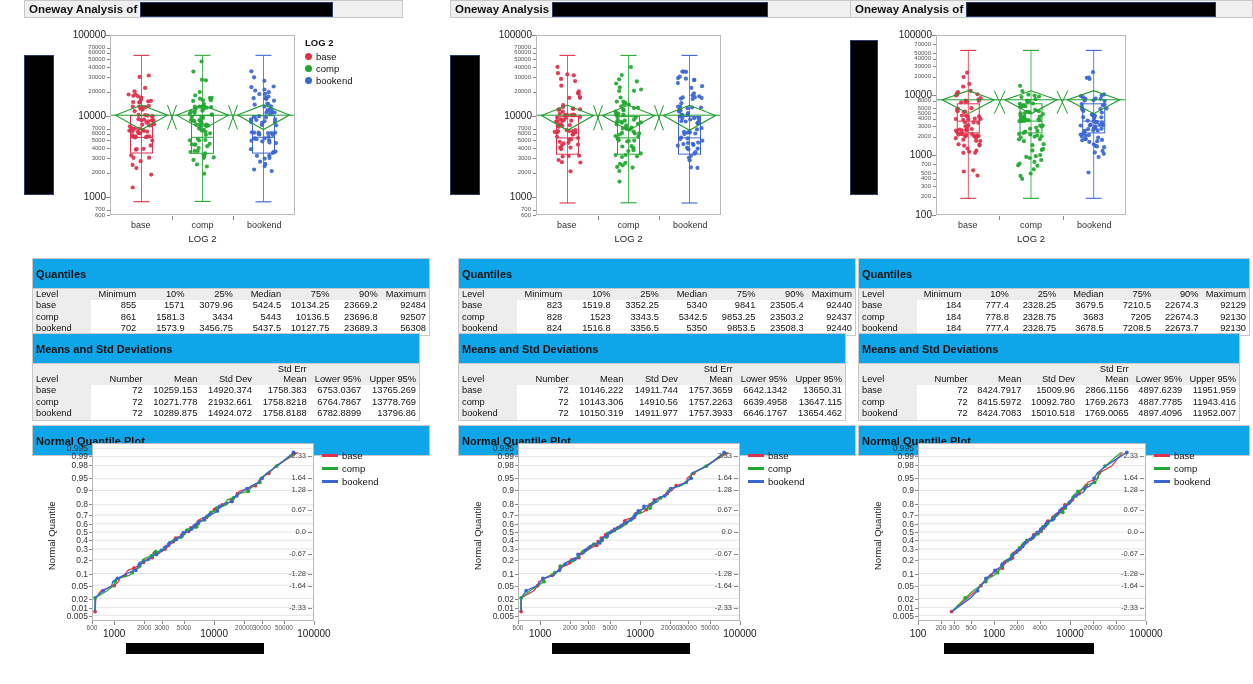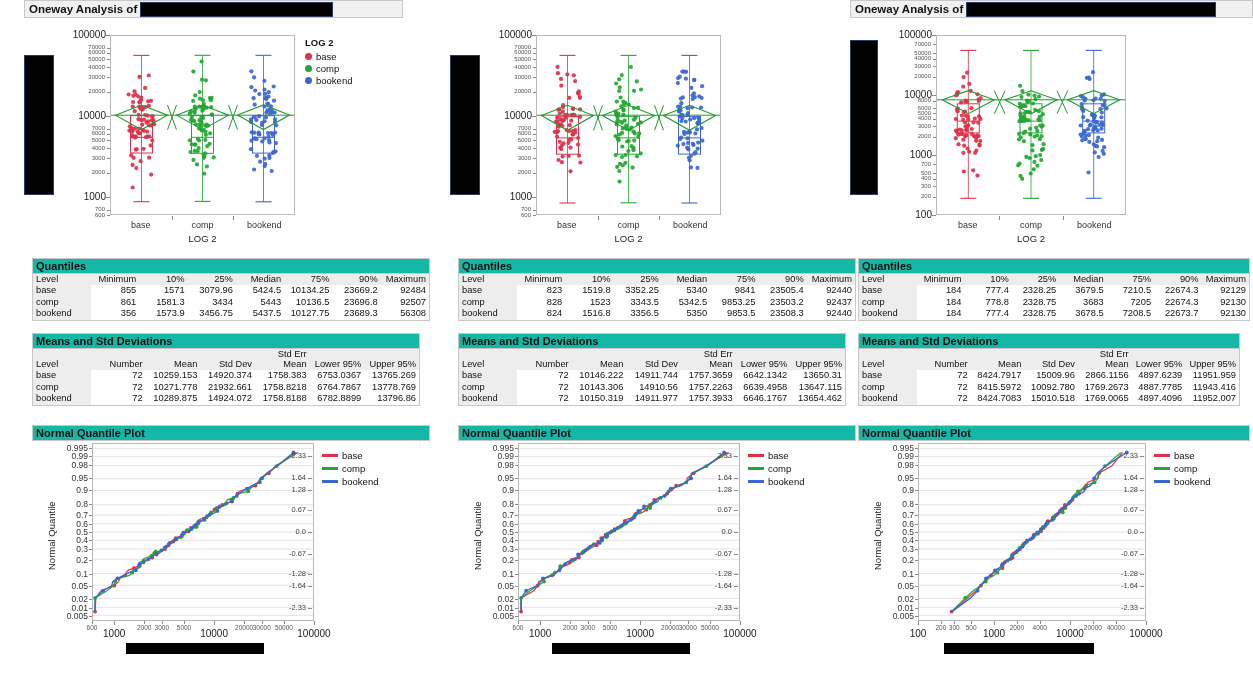--- a/index.html
+++ b/index.html
@@ -69,23 +69,23 @@
 
   
   .legend { position: absolute; font-size: 9.5px; color: #111; }
   .legend .ltitle { font-weight: bold; font-size: 9.5px; margin-bottom: 2px; }
   .legend .lrow { display: flex; align-items: center; height: 12px; }
   .legend .dot { width: 7px; height: 7px; border-radius: 50%; margin-right: 4px; }
   .legend .bar { width: 16px; height: 2.5px; margin-right: 4px; }
 
   
   .tbl-title {
-    background: #14b8a6;
+    background: #0ea5e9;
     border: 1px solid #c8c8c8;
-    height: 16px;
+    height: 31px;
     font-size: 11px;
     font-weight: bold;
     color: #111;
     display: flex; align-items: center;
     padding-left: 3px;
   }
   table.jmp {
     border-collapse: collapse;
     font-size: 9.3px;
     color: #111;
@@ -469,21 +469,21 @@
                 <td class="">861</td>
                 <td class="">1581.3</td>
                 <td class="">3434</td>
                 <td class="">5443</td>
                 <td class="">10136.5</td>
                 <td class="">23696.8</td>
                 <td class="">92507</td>
               </tr>
               <tr>
                 <td class="lv">bookend</td>
-                <td class="">356</td>
+                <td class="">702</td>
                 <td class="">1573.9</td>
                 <td class="">3456.75</td>
                 <td class="">5437.5</td>
                 <td class="">10127.75</td>
                 <td class="">23689.3</td>
                 <td class="">56308</td>
               </tr>
             </tbody>
           </table>
         </div>
@@ -726,20 +726,24 @@
             <span>comp</span>
           </div>
           <div class="lrow" style="height:13px">
             <span class="bar" style="background:#3b66d4"></span>
             <span>bookend</span>
           </div>
         </div>
       </div>
     </div>
     <div class="panel" id="panel-1">
+      <div class="sec-head" style="width:403px">
+        <span>Oneway Analysis</span>
+        <span class="redact" style="width:216px"></span>
+      </div>
       <div class="plotwrap" style="position: absolute; left: 0px; top: 0px; width: 403px; height: 250px;">
         <div class="frame" style="left: 86px; top: 35px; width: 185px; height: 180px;">
           <svg width="183" height="178">
             <circle cx="24.2" cy="113.1" r="2.1" fill="#e0304a" opacity="0.92"></circle>
             <circle cx="26.8" cy="84.2" r="2.1" fill="#e0304a" opacity="0.92"></circle>
             <circle cx="21.7" cy="88.8" r="2.1" fill="#e0304a" opacity="0.92"></circle>
             <circle cx="36.8" cy="39.3" r="2.1" fill="#e0304a" opacity="0.92"></circle>
             <circle cx="35.9" cy="72.4" r="2.1" fill="#e0304a" opacity="0.92"></circle>
             <circle cx="30.3" cy="38.4" r="2.1" fill="#e0304a" opacity="0.92"></circle>
             <circle cx="30.0" cy="78.9" r="2.1" fill="#e0304a" opacity="0.92"></circle>

